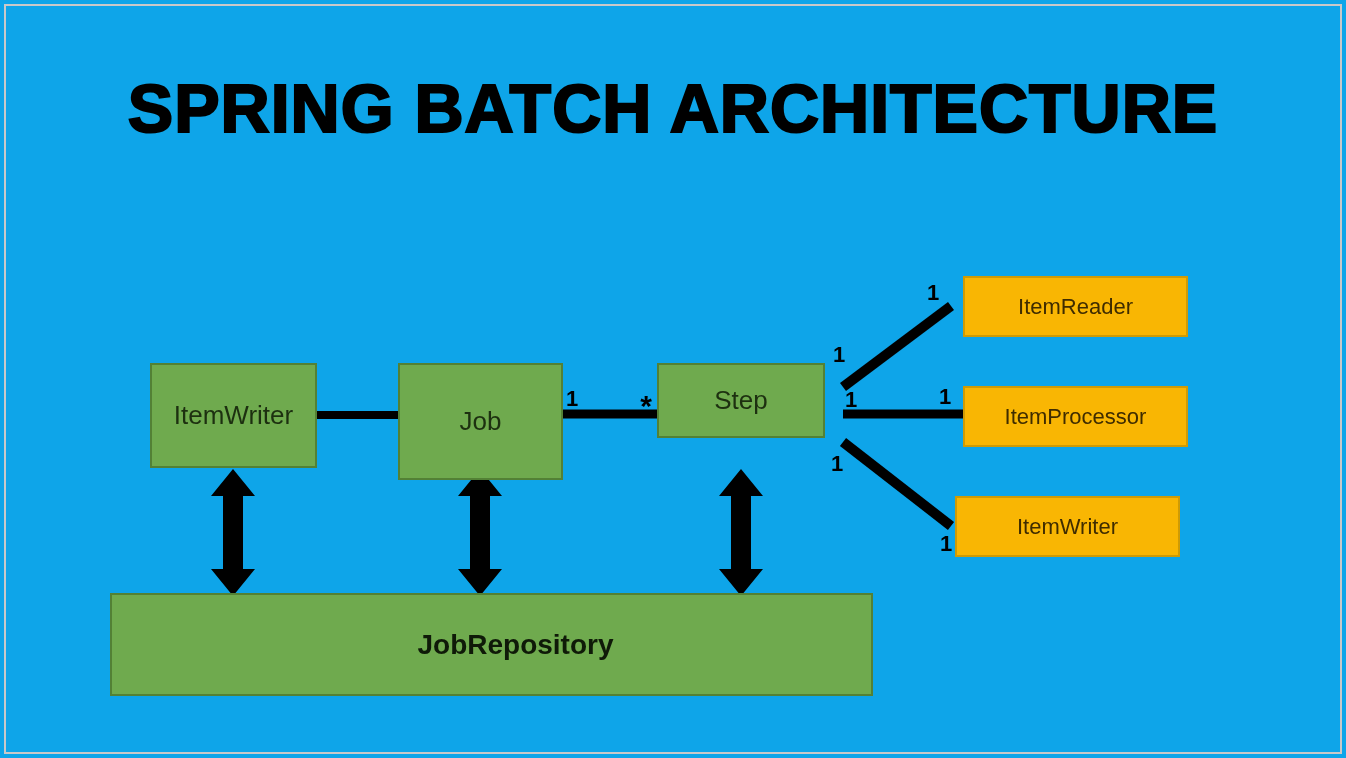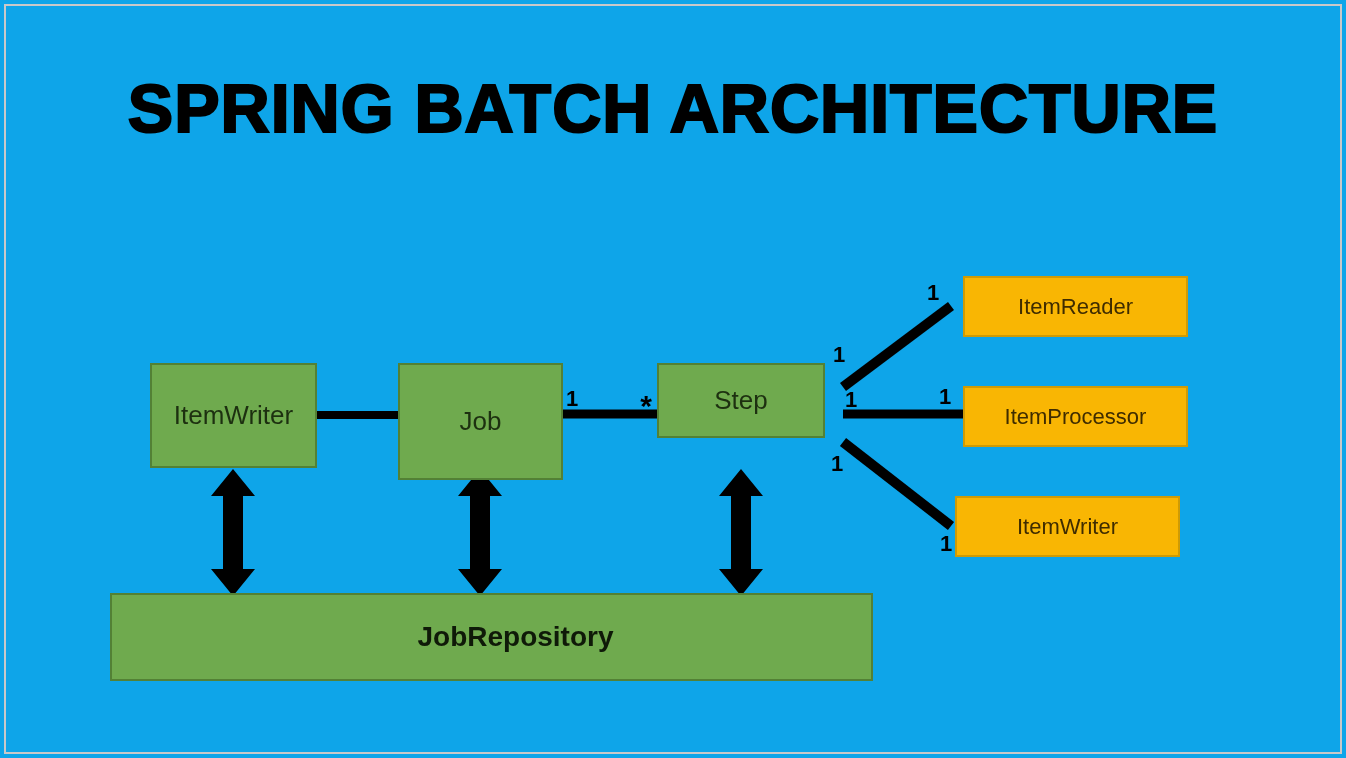--- a/index.html
+++ b/index.html
@@ -58,21 +58,21 @@
   .node.orange {
     background: #f9b603;
     border: 2px solid #cf9b05;
     color: #3f2c00;
     font-size: 22px;
   }
   #node-job-launcher { left: 150px; top: 363px; width: 167px; height: 105px; }
   #node-job          { left: 398px; top: 363px; width: 165px; height: 117px; }
   #node-step         { left: 657px; top: 363px; width: 168px; height: 75px; }
   #node-job-repository {
-    left: 110px; top: 593px; width: 763px; height: 88px;
+    left: 110px; top: 593px; width: 763px; height: 103px;
     font-weight: bold; font-size: 28px; color: #0f1a08; padding-left: 48px;
   }
   #node-item-reader    { left: 963px; top: 276px; width: 225px; height: 61px; }
   #node-item-processor { left: 963px; top: 386px; width: 225px; height: 61px; }
   #node-item-writer    { left: 955px; top: 496px; width: 225px; height: 61px; }
   .mult {
     position: absolute;
     transform: translate(-50%, -50%);
     font-size: 22px;
     font-weight: bold;

